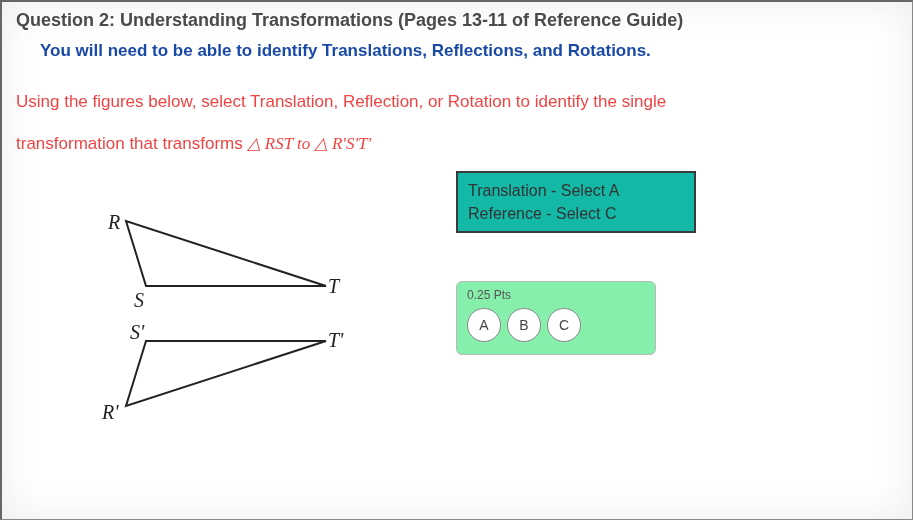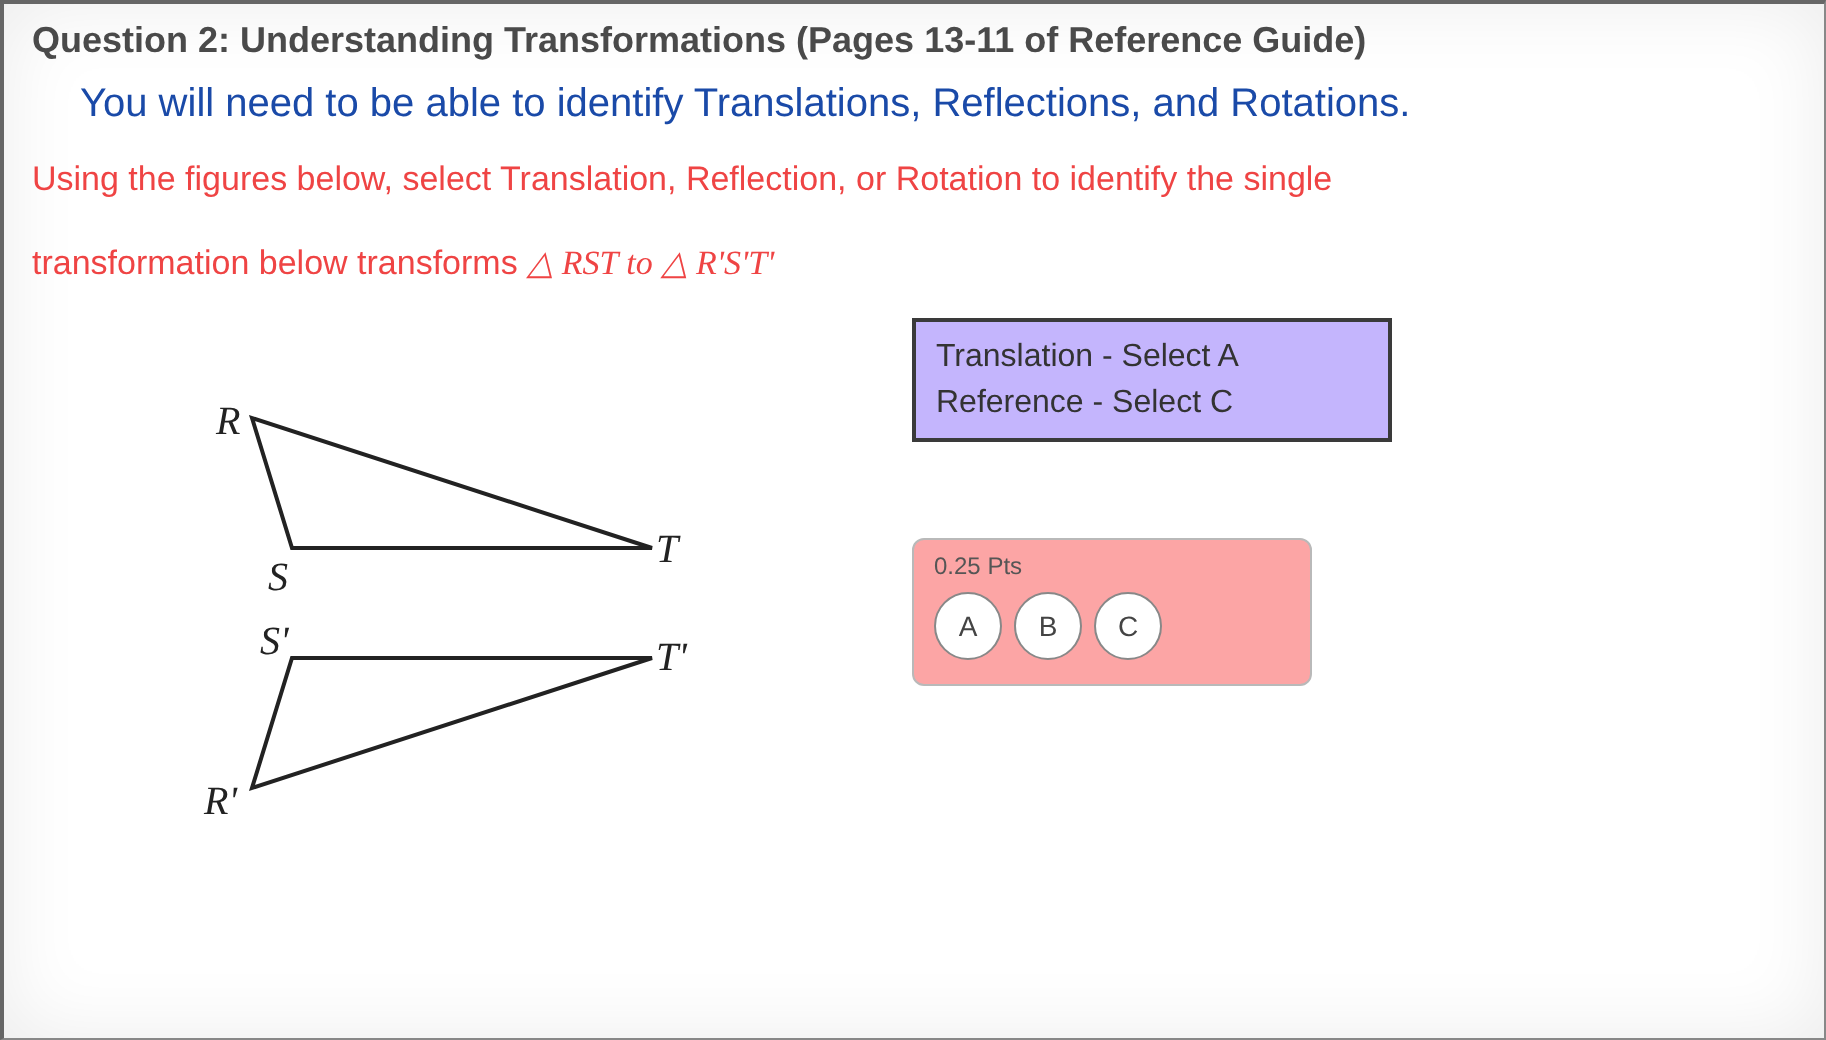--- a/index.html
+++ b/index.html
@@ -21,25 +21,25 @@
     position: relative;
     box-shadow: inset 0 0 40px rgba(0,0,0,0.08);
   }
   .q-title {
     font-size: 18px;
     font-weight: bold;
     color: #4a4a4a;
     margin-bottom: 10px;
   }
   .instruction {
-    font-size: 20px;
+    font-size: 17px;
     color: #1a4aa8;
-    font-weight: normal;
+    font-weight: bold;
     margin-left: 24px;
-    margin-bottom: 9px;
+    margin-bottom: 24px;
   }
   .body-text {
     font-size: 17px;
     color: #ef4444;
     line-height: 2.0;
     margin-bottom: 8px;
   }
   .math {
     font-family: 'Times New Roman', serif;
     font-style: italic;
@@ -52,34 +52,34 @@
   .figure-col {
     flex: 0 0 430px;
     padding-top: 40px;
   }
   .right-col {
     flex: 1;
     padding-left: 10px;
   }
   .legend-box {
     border: 2px solid #3a3a3a;
-    background: #c4b5fd;
+    background: #14b8a6;
     padding: 6px 10px;
     width: 240px;
     font-size: 16px;
     color: #333;
     line-height: 1.45;
     margin-bottom: 48px;
   }
   .answer-box {
     border: 1px solid #b9b9b9;
     border-radius: 6px;
     width: 200px;
     padding: 6px 10px 12px 10px;
-    background: #fca5a5;
+    background: #86efac;
   }
   .pts {
     font-size: 12px;
     color: #555;
     margin-bottom: 6px;
   }
   .choices {
     display: flex;
     gap: 6px;
   }
@@ -102,21 +102,21 @@
 <body>
 
 <div class="page">
 
   <div class="q-title">Question 2: Understanding Transformations (Pages 13-11 of Reference Guide)</div>
 
   <div class="instruction">You will need to be able to identify Translations, Reflections, and Rotations.</div>
 
   <div class="body-text">Using the figures below, select Translation, Reflection, or Rotation to identify the single</div>
   <div class="body-text">
-    <span>transformation below transforms </span><span class="math">△ RST to △ R'S'T'</span>
+    <span>transformation that transforms </span><span class="math">△ RST to △ R'S'T'</span>
   </div>
 
   <div class="content-row">
 
     <div class="figure-col">
       <svg width="360" height="230" viewBox="0 0 360 230">
 
         <polygon points="110,10 130,75 310,75" fill="none" stroke="#222" stroke-width="2"></polygon>
         <text x="92" y="18" font-family="Times New Roman, serif" font-style="italic" font-size="20" fill="#222">R</text>
         <text x="118" y="96" font-family="Times New Roman, serif" font-style="italic" font-size="20" fill="#222">S</text>

